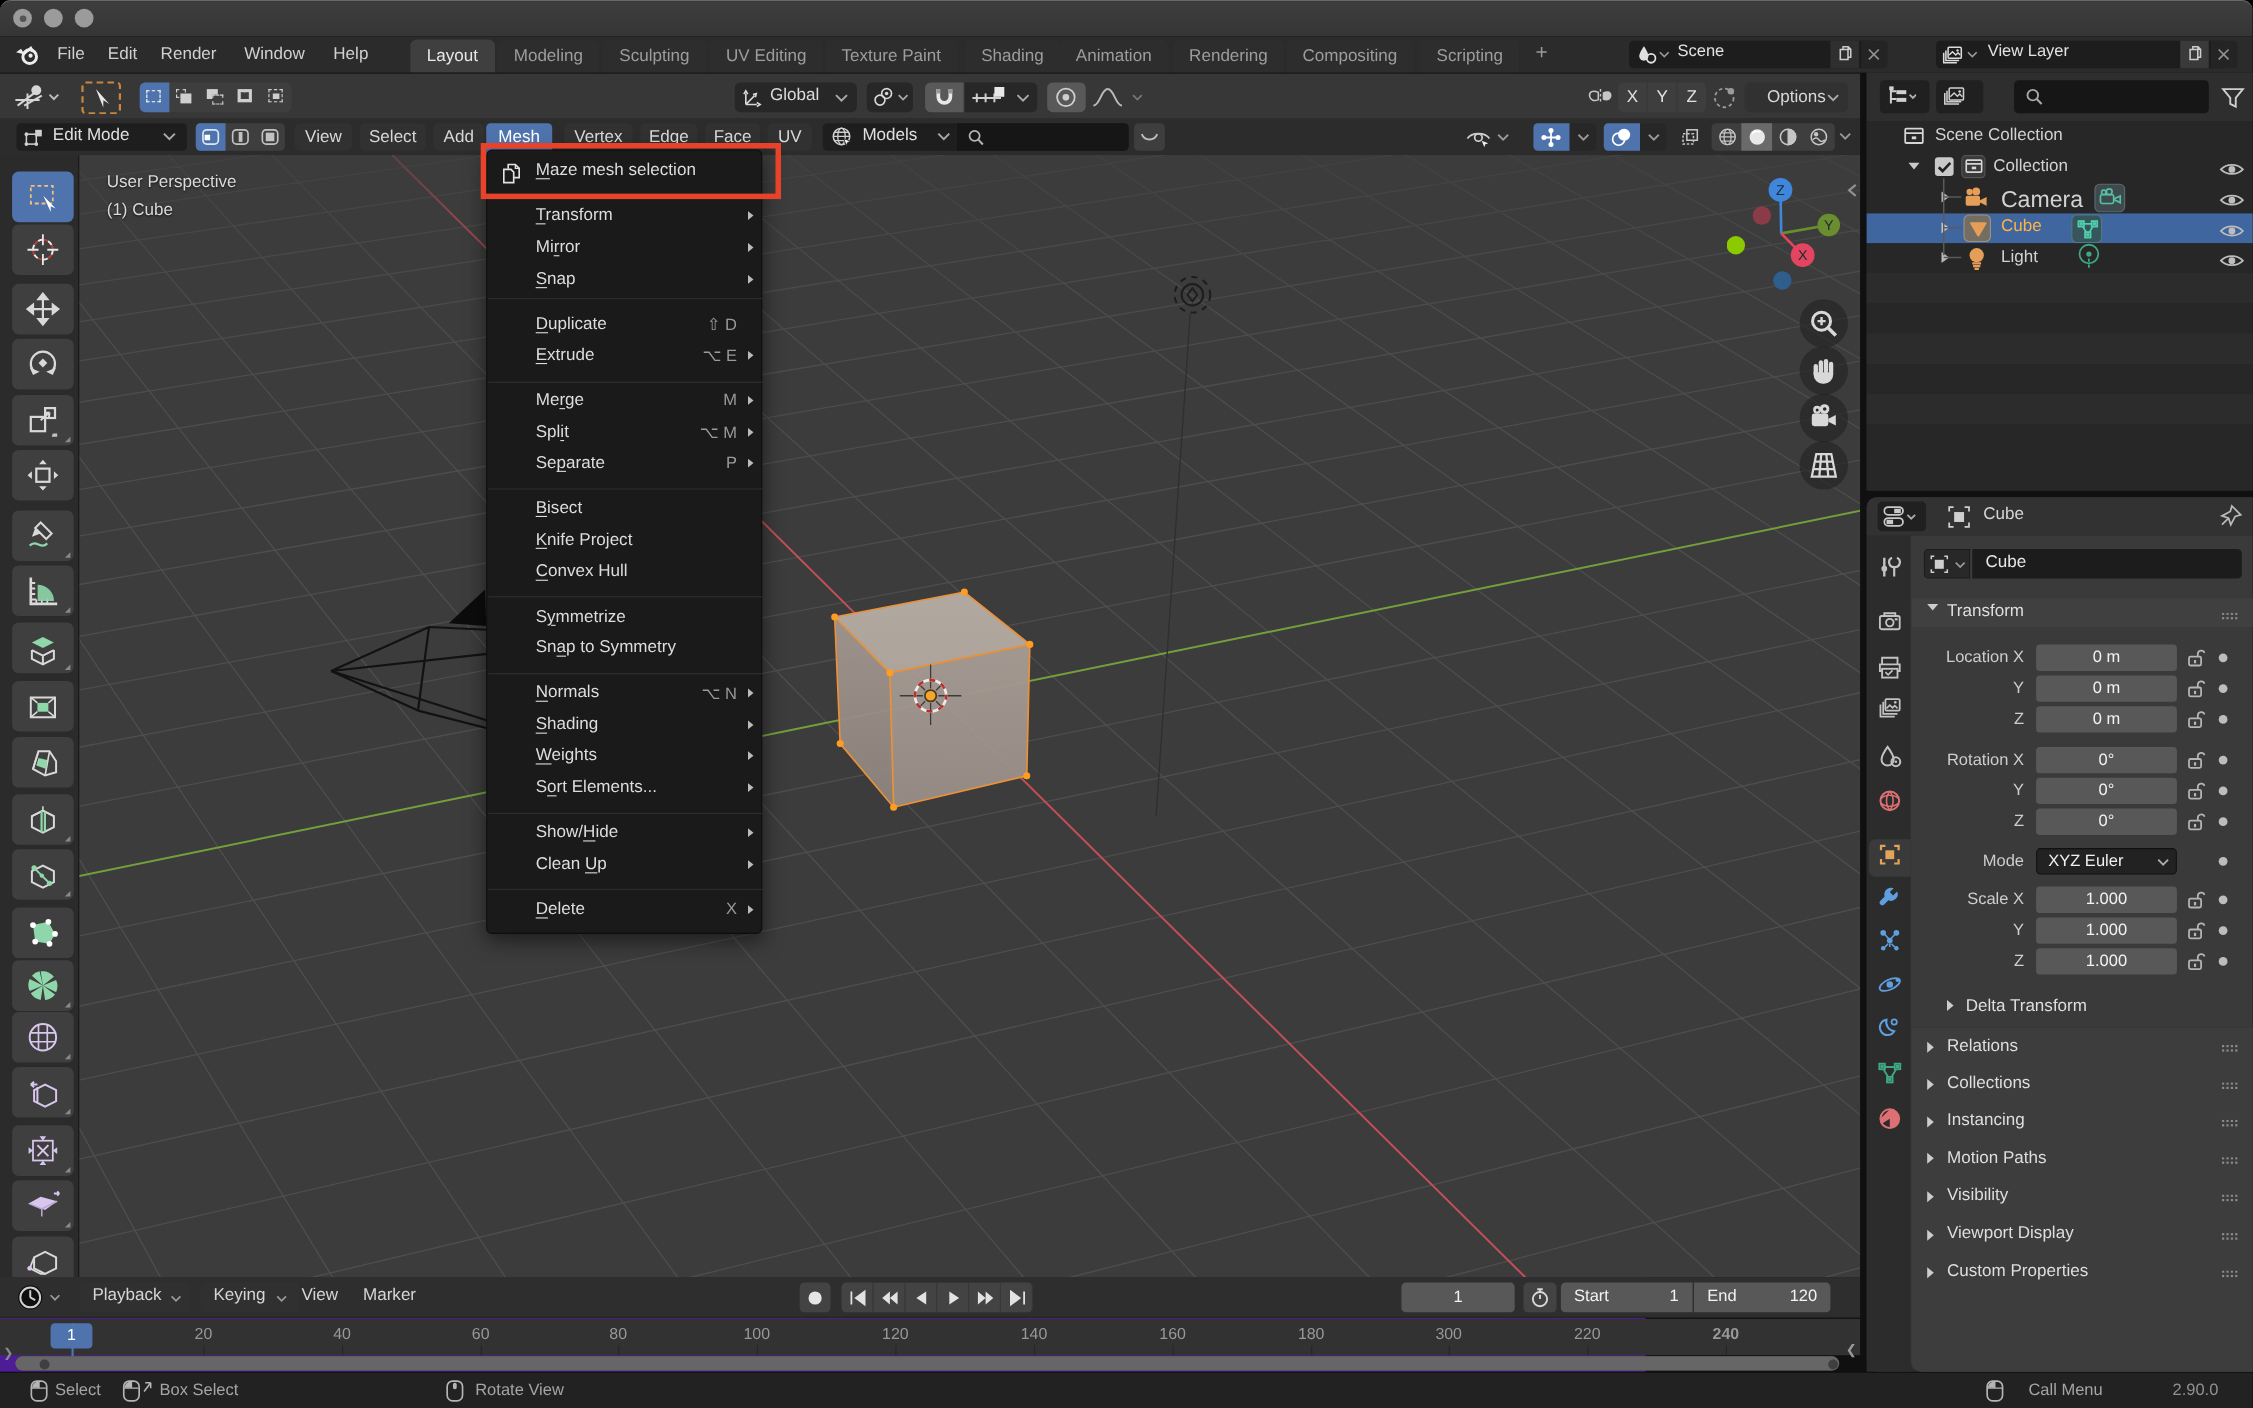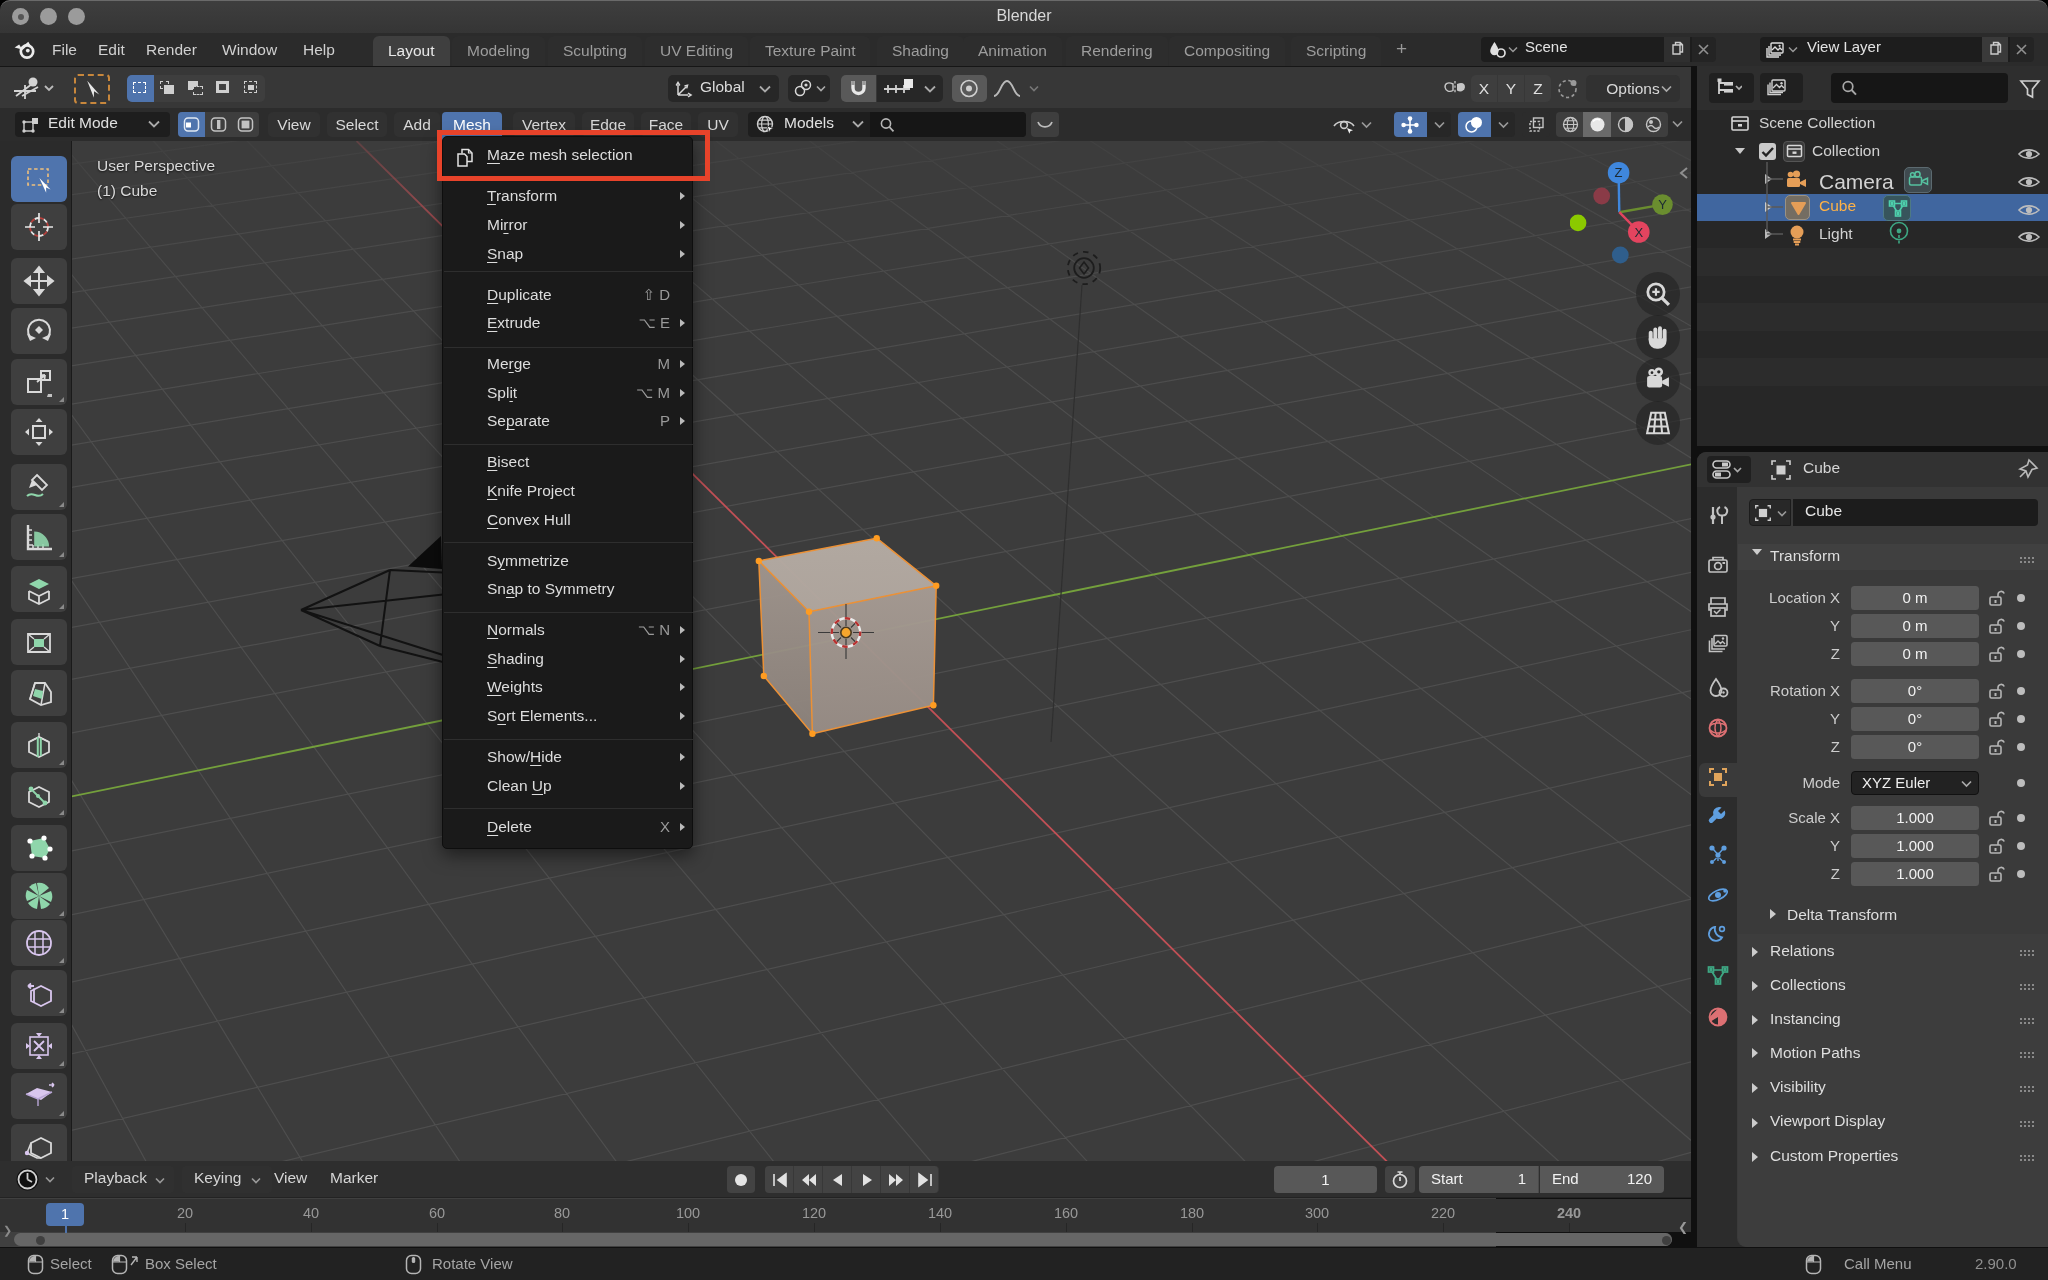--- a/index.html
+++ b/index.html
@@ -23,36 +23,35 @@
 .pill{position:absolute;border-radius:5px;color:#d6d6d6;font-size:15.5px;text-align:center;}
 .mbtn{background:#313131;color:#d8d8d8;}
 
 .vp{position:absolute;left:0px;top:141px;width:1691px;height:1020px;background:#3c3c3c;overflow:hidden;}
 .toolbar{position:absolute;left:0;top:141px;width:72px;height:1020px;background:#2b2b2b;border-right:1px solid #1a1a1a;}
 
 .rp{position:absolute;left:1697px;top:66px;width:351px;height:1181px;}
 .outliner{position:absolute;left:0;top:0;width:351px;height:380px;background:#282828;}
 .props{position:absolute;left:0;top:386px;width:351px;height:795px;background:#2c2c2c;border-radius:9px 0 0 9px;}
 
-.timeline{position:absolute;left:0;top:1161px;width:1496px;height:86px;background:#404040;padding-left:12px;}
+.timeline{position:absolute;left:0;top:1161px;width:1496px;height:86px;background:#4c1d95;padding-left:12px;}
 
 .statusbar{position:absolute;left:0;top:1248px;width:2048px;height:32px;background:#222222;color:#a5a5a5;font-size:15px;}
 .menu{position:absolute;background:#1a1a1a;border:1px solid #0e0e0e;border-radius:5px;box-shadow:0 6px 18px rgba(0,0,0,.5);}
 svg{display:block;}
 </style></head>
 <body>
 <div class="win"></div>
 
 <div class="titlebar">
  <div class="tl" style="left:12px;">
       <div class="abs" style="left:5.5px;top:5.5px;width:6px;height:6px;border-radius:50%;background:#555;"></div>
     </div>
  <div class="tl" style="left:40px;"></div>
  <div class="tl" style="left:68px;"></div>
- <div class="title">Blender</div>
 </div>
 
 <div class="menubar" id="menubar">
  <svg class="abs" style="left:13px;top:5px;" width="24" height="24" viewBox="0 0 24 24">
   <circle cx="14" cy="13.5" r="6.2" fill="none" stroke="#ececec" stroke-width="2.7"></circle>
   <circle cx="14.8" cy="12.6" r="1.9" fill="#ececec"></circle>
   <path d="M9.2 11.5 L1.6 9.6 L6.2 6.4 Z" fill="#ececec"></path>
   <path d="M8.6 11 L15 5.6 L17 9" fill="none" stroke="#ececec" stroke-width="2.4"></path>
  </svg>
  <div class="mitem" style="left:52px;">File</div>

